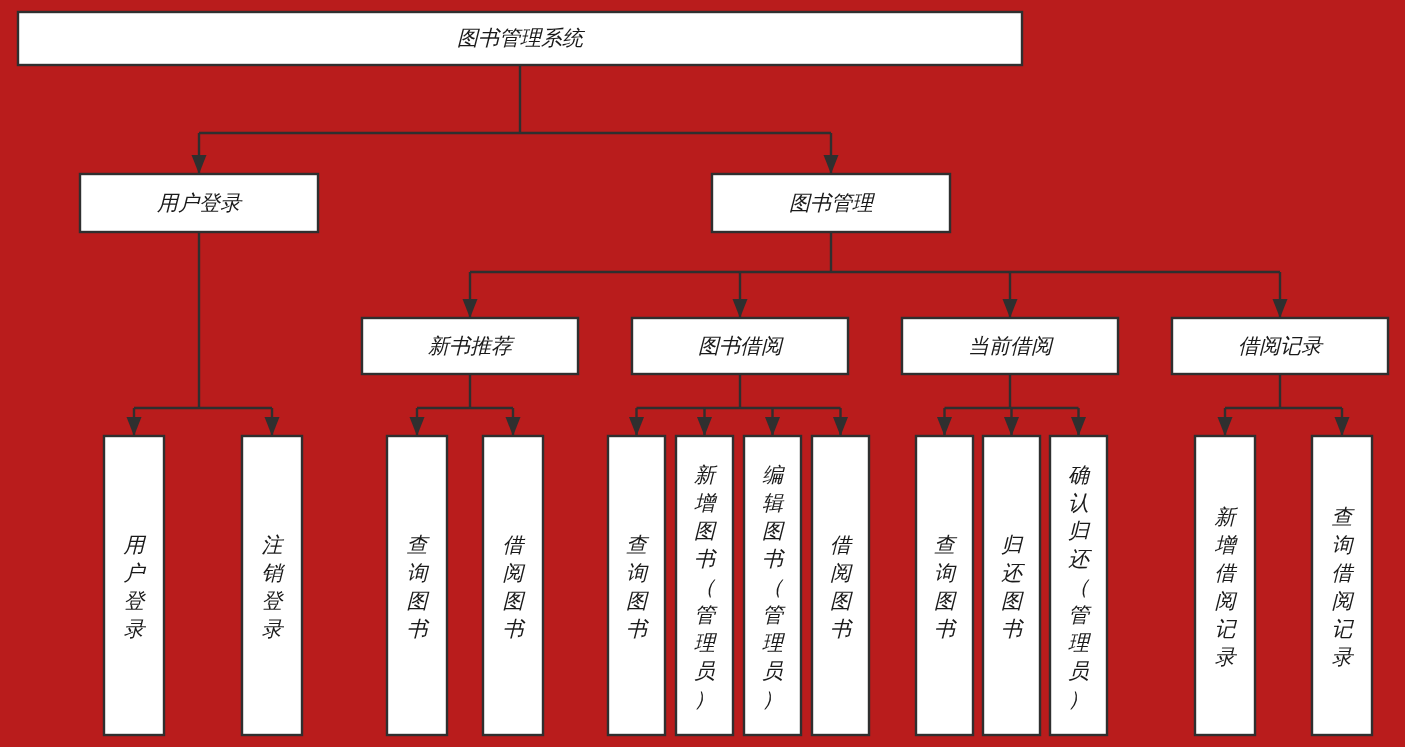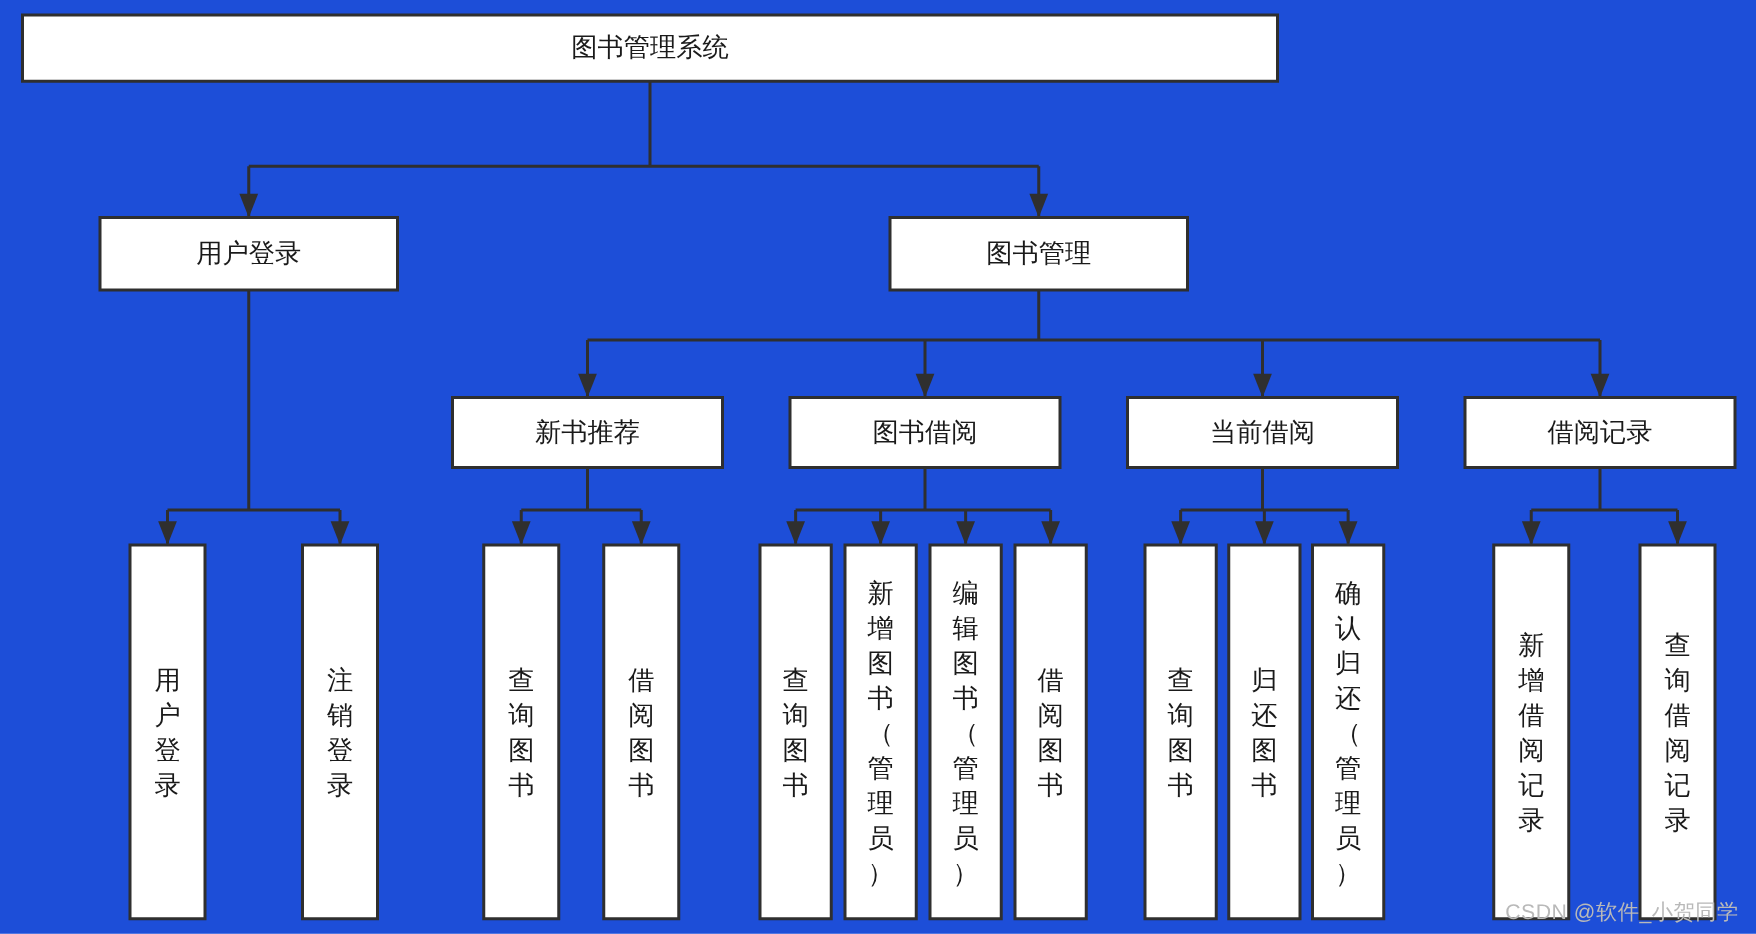--- a/index.html
+++ b/index.html
@@ -10,21 +10,22 @@
   body {
     width: 1405px;
     height: 747px;
     font-family: "Liberation Sans", "DejaVu Sans", sans-serif;
     overflow: hidden;
   }
   #diagram-root {
     position: relative;
     width: 1405px;
     height: 747px;
-    background: #1d4ed8;
+    background: #b91c1c;
+    font-style: italic;
   }
   svg#flow {
     position: absolute;
     left: 0;
     top: 0;
     width: 1405px;
     height: 747px;
     display: block;
   }
   .node-rect {
@@ -204,15 +205,14 @@
           <rect x="1195" y="436" width="60" height="299" class="node-rect" rx="0"></rect>
           <text x="1225" y="523.5" class="node-label-v"><tspan x="1225" dy="0">新</tspan><tspan x="1225" dy="28">增</tspan><tspan x="1225" dy="28">借</tspan><tspan x="1225" dy="28">阅</tspan><tspan x="1225" dy="28">记</tspan><tspan x="1225" dy="28">录</tspan></text>
         </g>
         <g>
           <rect x="1312" y="436" width="60" height="299" class="node-rect" rx="0"></rect>
           <text x="1342" y="523.5" class="node-label-v"><tspan x="1342" dy="0">查</tspan><tspan x="1342" dy="28">询</tspan><tspan x="1342" dy="28">借</tspan><tspan x="1342" dy="28">阅</tspan><tspan x="1342" dy="28">记</tspan><tspan x="1342" dy="28">录</tspan></text>
         </g>
       </g>
   </svg>
 
-  <div class="watermark">CSDN @软件_小贺同学</div>
 
 </div>
 
 </body></html>

